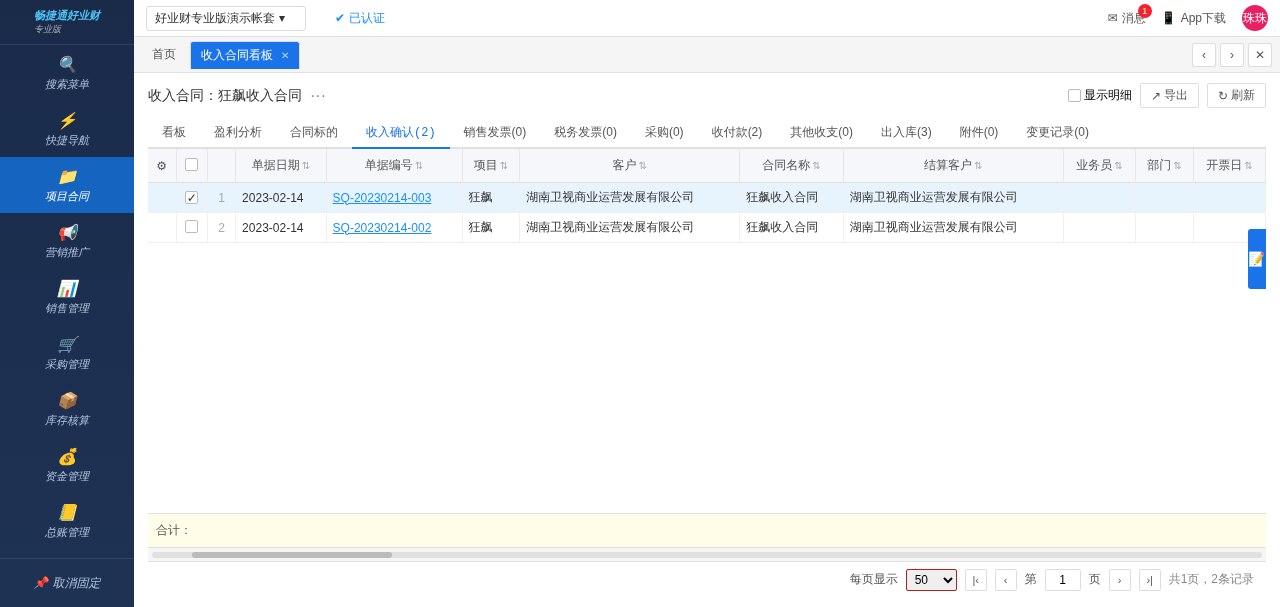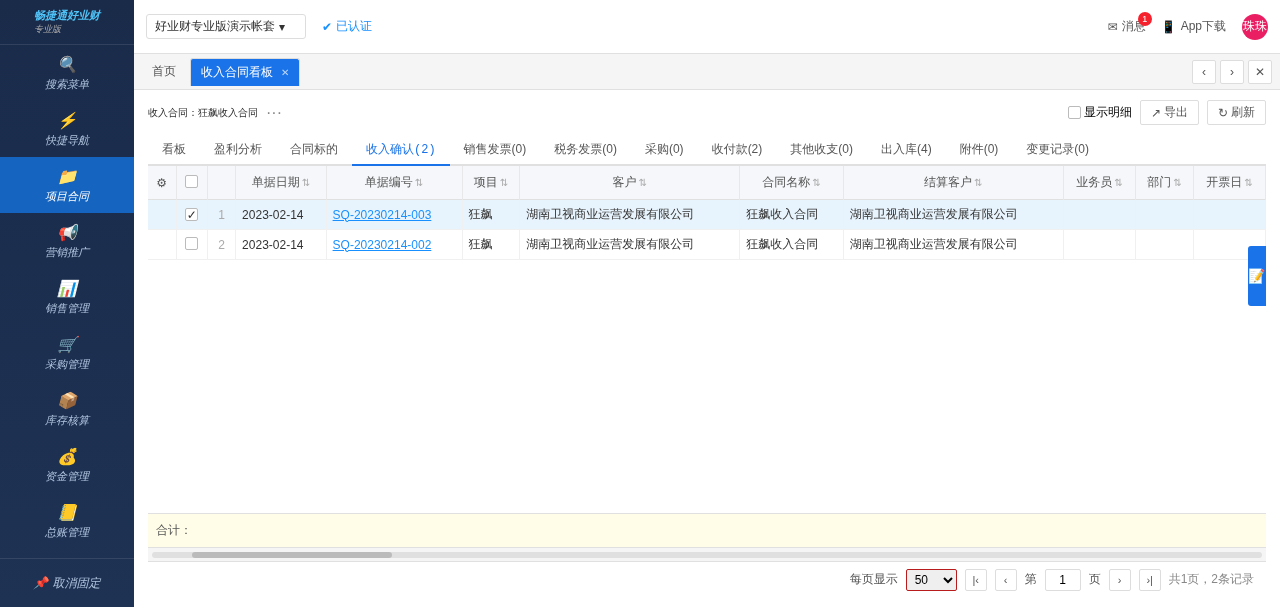--- a/index.html
+++ b/index.html
@@ -15,21 +15,21 @@
     .sidebar-item.active { background: #1565c0; color: #fff; }
     .sidebar-item-icon { font-size: 16px; margin-bottom: 3px; }
     .sidebar-item-label { font-size: 11px; }
     .sidebar-bottom { border-top: 1px solid rgba(255,255,255,0.1); padding: 6px 0; }
     .sidebar-bottom-item { display: flex; align-items: center; justify-content: center; height: 36px; color: #b0c4de; cursor: pointer; font-size: 11px; gap: 4px; }
 
     
     .main { flex: 1; display: flex; flex-direction: column; overflow: hidden; }
 
     
-    .topbar { height: 54px; background: #fff; display: flex; align-items: center; padding: 0 12px; border-bottom: 1px solid #e0e0e0; gap: 8px; flex-shrink: 0; }
+    .topbar { height: 37px; background: #fff; display: flex; align-items: center; padding: 0 12px; border-bottom: 1px solid #e0e0e0; gap: 21px; flex-shrink: 0; }
     .topbar-selector { display: flex; align-items: center; gap: 4px; border: 1px solid #ddd; border-radius: 3px; padding: 3px 8px; cursor: pointer; color: #333; font-size: 12px; min-width: 160px; }
     .topbar-verified { display: flex; align-items: center; gap: 4px; color: #1890ff; font-size: 12px; margin-left: 8px; }
     .topbar-right { margin-left: auto; display: flex; align-items: center; gap: 16px; }
     .topbar-action { display: flex; align-items: center; gap: 4px; cursor: pointer; color: #555; font-size: 12px; position: relative; }
     .badge { background: #f5222d; color: #fff; border-radius: 8px; font-size: 9px; padding: 0 4px; min-width: 14px; height: 14px; display: flex; align-items: center; justify-content: center; position: absolute; top: -6px; right: -6px; }
     .avatar { width: 26px; height: 26px; border-radius: 50%; background: #e91e63; display: flex; align-items: center; justify-content: center; color: #fff; font-size: 11px; }
 
     
     .content { flex: 1; display: flex; flex-direction: column; overflow: hidden; }
 
@@ -38,21 +38,21 @@
     .tab-item { display: flex; align-items: center; gap: 4px; padding: 0 10px; height: 28px; border-radius: 3px 3px 0 0; cursor: pointer; font-size: 12px; color: #555; background: #e8e8e8; border: 1px solid #ddd; border-bottom: none; }
     .tab-item.home { background: transparent; border: none; }
     .tab-item.active-tab { background: #1a73e8; color: #fff; }
     .tab-close { font-size: 10px; margin-left: 4px; opacity: 0.7; }
     .tab-nav { margin-left: auto; display: flex; gap: 4px; }
     .tab-nav-btn { width: 24px; height: 24px; display: flex; align-items: center; justify-content: center; cursor: pointer; border: 1px solid #ddd; border-radius: 2px; background: #fff; color: #555; }
 
     
     .page { flex: 1; display: flex; flex-direction: column; overflow: hidden; background: #fff; padding: 10px 14px; }
     .page-title-row { display: flex; align-items: center; gap: 8px; margin-bottom: 10px; flex-shrink: 0; }
-    .page-title { font-size: 10px; color: #333; font-weight: 500; }
+    .page-title { font-size: 14px; color: #333; font-weight: 500; }
     .page-title-more { color: #888; cursor: pointer; font-size: 16px; }
     .status-btn { padding: 2px 10px; border-radius: 2px; font-size: 11px; cursor: pointer; border: 1px solid #ddd; background: #f5f5f5; color: #555; }
     .status-btn.partial { background: #fff3e0; border-color: #ffb74d; color: #e65100; }
     .status-btn.confirmed { background: #e3f2fd; border-color: #64b5f6; color: #1565c0; }
     .status-btn.effective { background: #f5f5f5; border-color: #bdbdbd; color: #555; }
     .status-btn.incomplete { background: #f5f5f5; border-color: #bdbdbd; color: #555; }
     .status-btn.not-issued { background: #f5f5f5; border-color: #bdbdbd; color: #555; }
 
     .page-right { margin-left: auto; display: flex; align-items: center; gap: 8px; }
     .page-action-btn { display: flex; align-items: center; gap: 3px; padding: 3px 10px; border: 1px solid #ddd; border-radius: 2px; cursor: pointer; color: #555; font-size: 12px; background: #fff; }
@@ -228,21 +228,21 @@
       <div class="sub-tabs">
         <div class="sub-tab">看板</div>
         <div class="sub-tab">盈利分析</div>
         <div class="sub-tab">合同标的</div>
         <div class="sub-tab active">收入确认(2)</div>
         <div class="sub-tab">销售发票(0)</div>
         <div class="sub-tab">税务发票(0)</div>
         <div class="sub-tab">采购(0)</div>
         <div class="sub-tab">收付款(2)</div>
         <div class="sub-tab">其他收支(0)</div>
-        <div class="sub-tab">出入库(4)</div>
+        <div class="sub-tab">出入库(3)</div>
         <div class="sub-tab">附件(0)</div>
         <div class="sub-tab">变更记录(0)</div>
       </div>
 
       <div class="table-container" style="position:relative;">
         <table>
           <thead>
             <tr>
               <th class="settings-col">⚙</th>
               <th class="checkbox-cell"><div class="cb" style="margin:auto;"></div></th>

